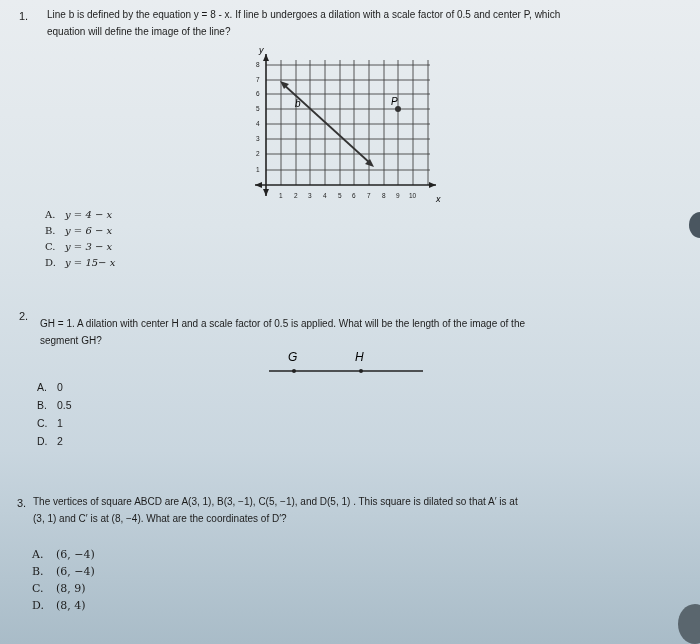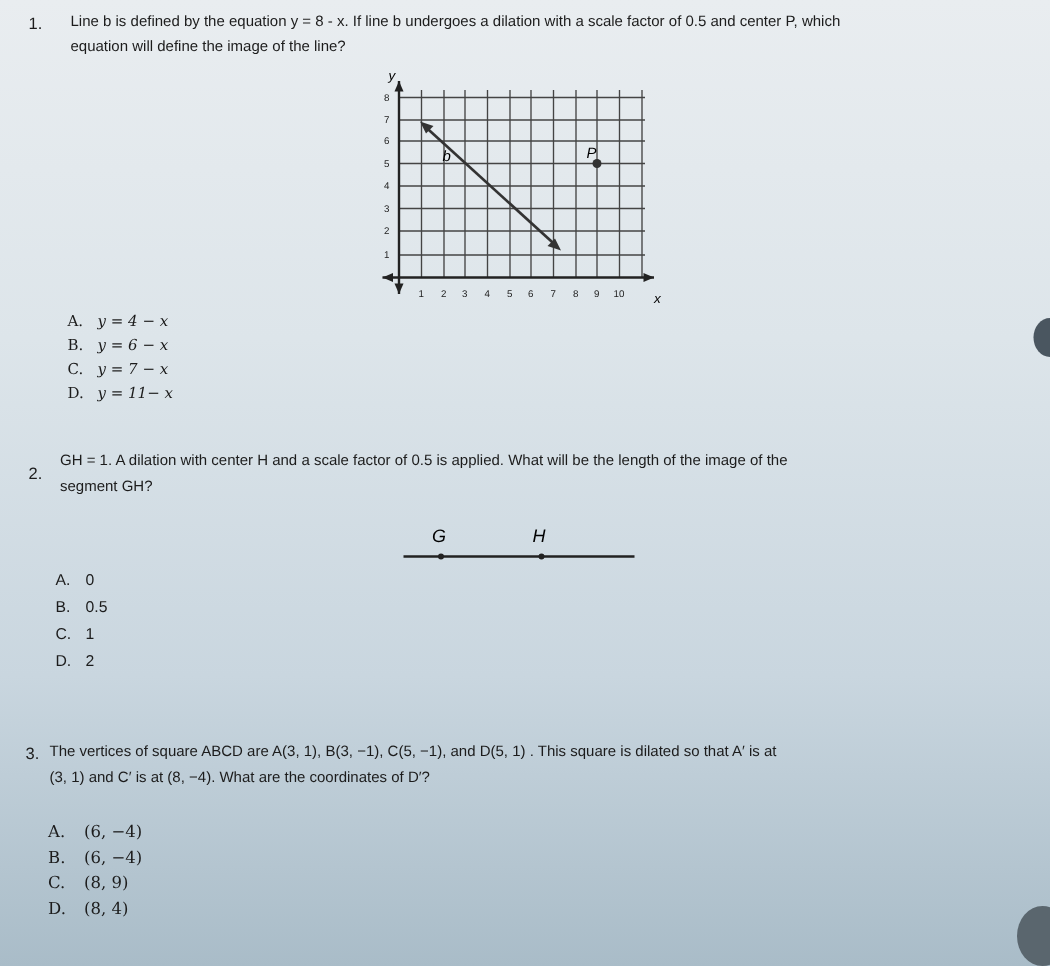--- a/index.html
+++ b/index.html
@@ -99,32 +99,32 @@
     <div class="choice">
         <span class="letter">A.</span>
         <span class="italic">y = 4 − x</span>
       </div>
     <div class="choice">
         <span class="letter">B.</span>
         <span class="italic">y = 6 − x</span>
       </div>
     <div class="choice">
         <span class="letter">C.</span>
-        <span class="italic">y = 7 − x</span>
+        <span class="italic">y = 3 − x</span>
       </div>
     <div class="choice">
         <span class="letter">D.</span>
-        <span class="italic">y = 11− x</span>
+        <span class="italic">y = 15− x</span>
       </div>
   </div>
 </div>
 
 <div class="q" style="top:0;">
   <span class="qnum" style="top:310px;">2.</span>
-  <div class="qtext" style="top:299px; left:40px;">
+  <div class="qtext" style="top:315px; left:40px;">
     <div>GH = 1. A dilation with center H and a scale factor of 0.5 is applied. What will be the length of the image of the</div>
     <div>segment GH?</div>
   </div>
   <svg width="170" height="40" style="position:absolute; left:265px; top:345px;">
     <line x1="4" y1="26" x2="158" y2="26" stroke="#222" stroke-width="1.6"></line>
     <circle cx="29" cy="26" r="2" fill="#222"></circle>
     <circle cx="96" cy="26" r="2" fill="#222"></circle>
     <text x="23" y="16" font-size="12" font-style="italic">G</text>
     <text x="90" y="16" font-size="12" font-style="italic">H</text>
   </svg>

